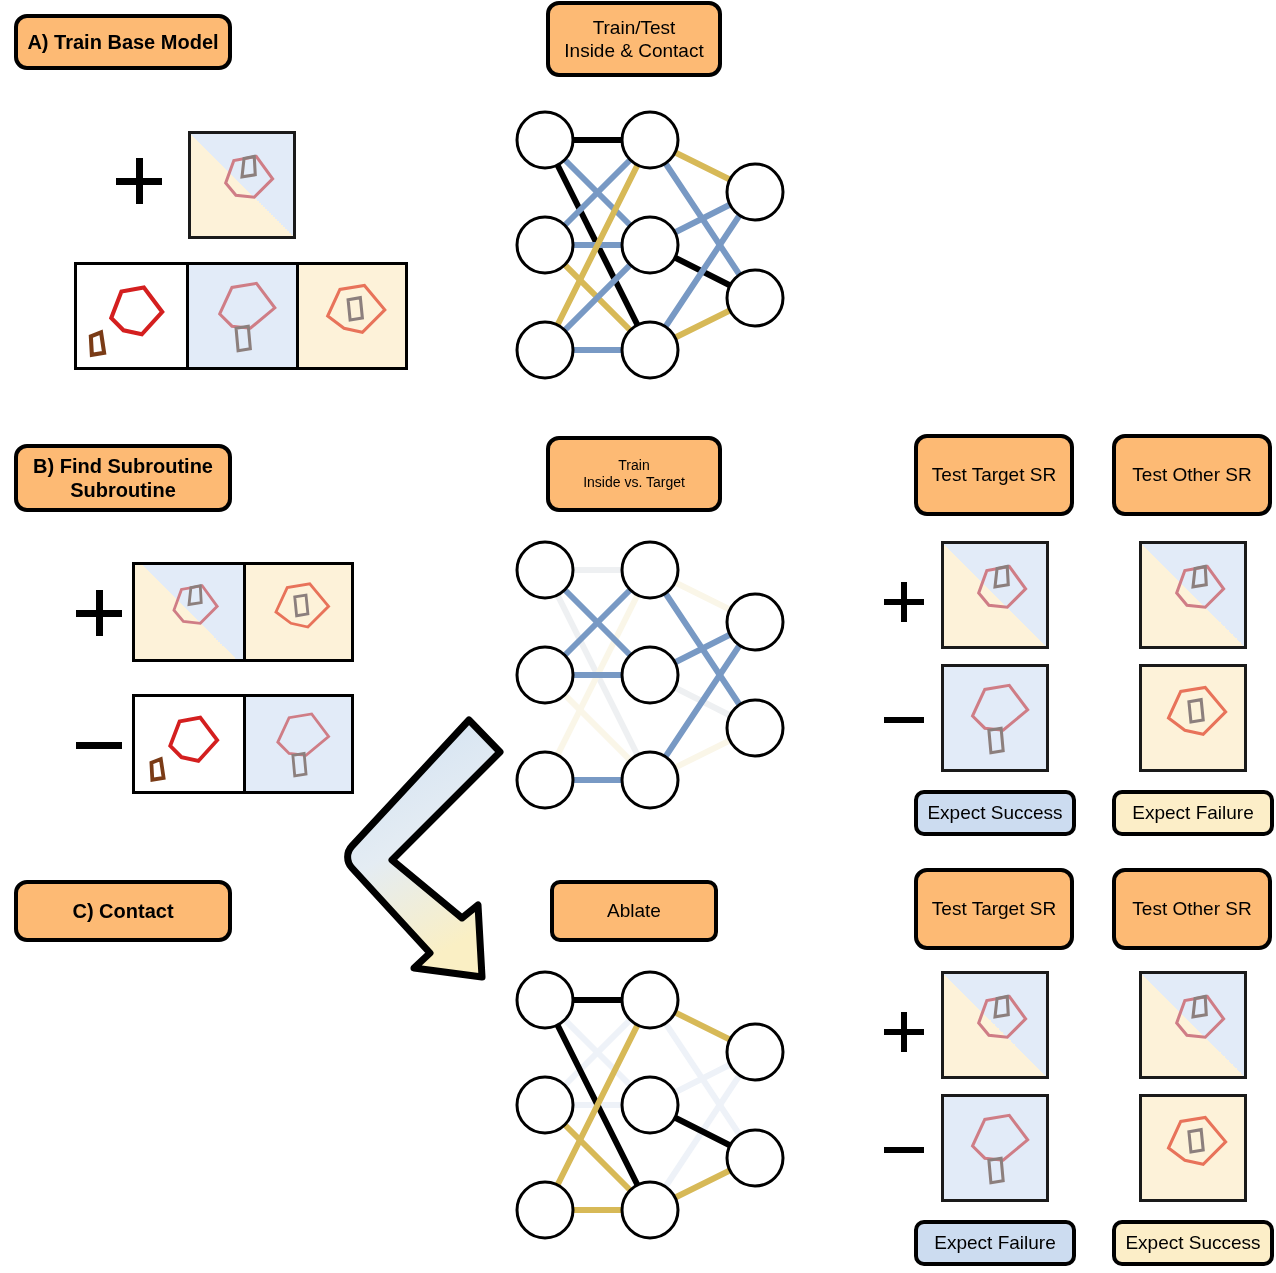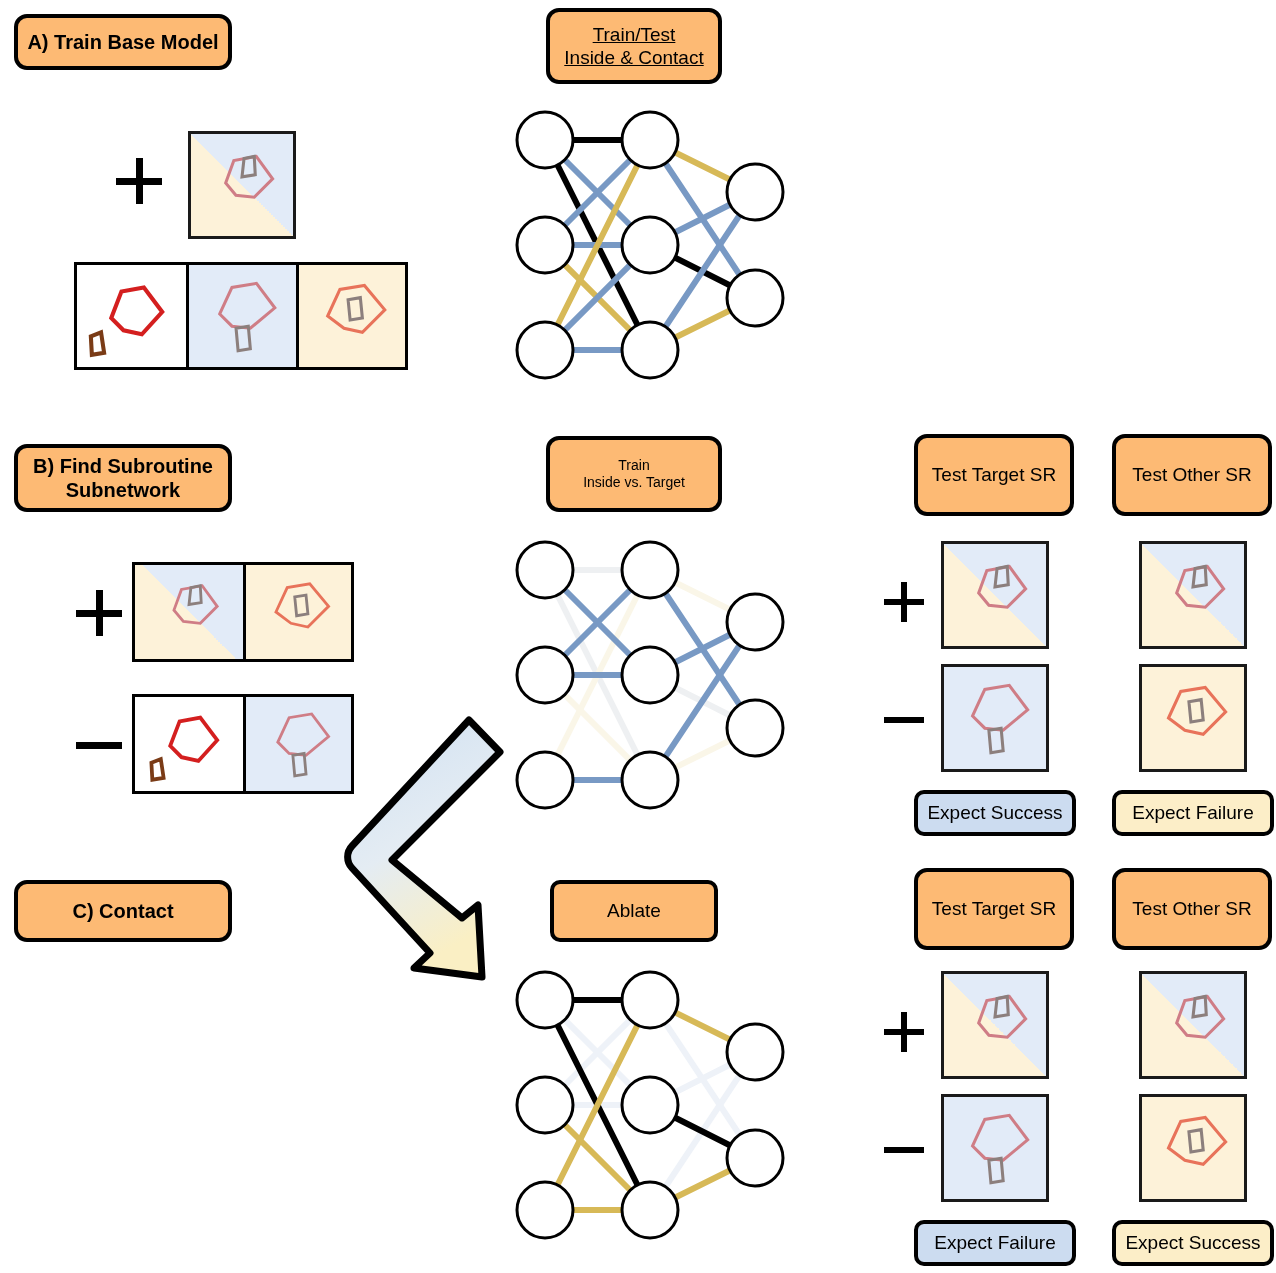--- a/index.html
+++ b/index.html
@@ -63,21 +63,21 @@
   .net{position:absolute;}
   .net svg{display:block;}
 </style>
 </head>
 <body>
 
 <div class="lbl bold" style="left:14px;top:14px;width:218px;height:56px;font-size:20px;">
   <span>A) Train Base Model</span>
 </div>
 
-<div class="lbl" style="left:546px;top:8px;width:176px;height:76px;font-size:19px;flex-direction:column;text-decoration:underline;">
+<div class="lbl" style="left:546px;top:1px;width:176px;height:76px;font-size:19px;flex-direction:column;">
   <span>Train/Test</span>
   <span>Inside &amp; Contact</span>
 </div>
 
 <div class="sign" style="left:116px;top:158px;width:46px;height:46px;">
   <div class="hbar" style="left:0;top:20px;width:46px;height:7px;"></div>
   <div class="vbar" style="left:20px;top:0;width:7px;height:46px;"></div>
 </div>
 
 <div class="tile" style="left:188px;top:131px;width:108px;height:108px;">
@@ -139,21 +139,21 @@
         <circle cx="150" cy="145" r="28"></circle>
         <circle cx="150" cy="250" r="28"></circle>
       <circle cx="255" cy="92" r="28"></circle>
         <circle cx="255" cy="198" r="28"></circle>
     </g>
   </svg>
 </div>
 
 <div class="lbl bold" style="left:14px;top:444px;width:218px;height:68px;font-size:20px;flex-direction:column;">
   <span>B) Find Subroutine</span>
-  <span>Subnetwork</span>
+  <span>Subroutine</span>
 </div>
 
 <div class="lbl" style="left:546px;top:436px;width:176px;height:76px;font-size:14px;flex-direction:column;">
   <span>Train</span>
   <span>Inside vs. Target</span>
 </div>
 
 <div class="lbl" style="left:914px;top:434px;width:160px;height:82px;font-size:19px;">
   <span>Test Target SR</span>
 </div>

